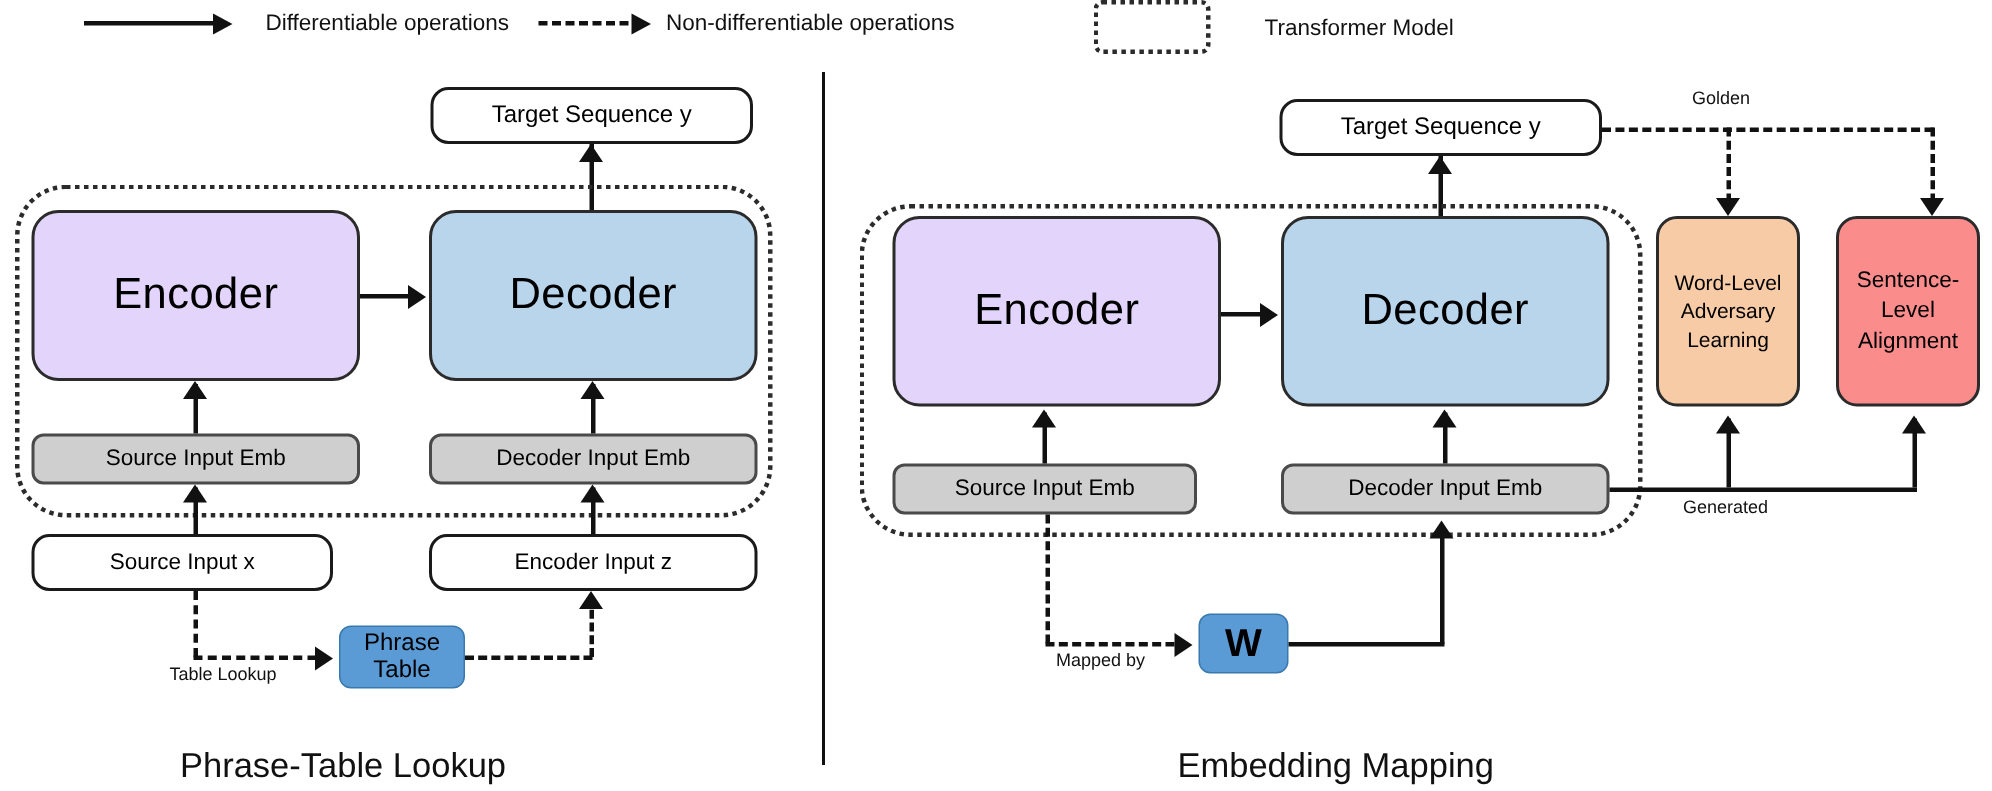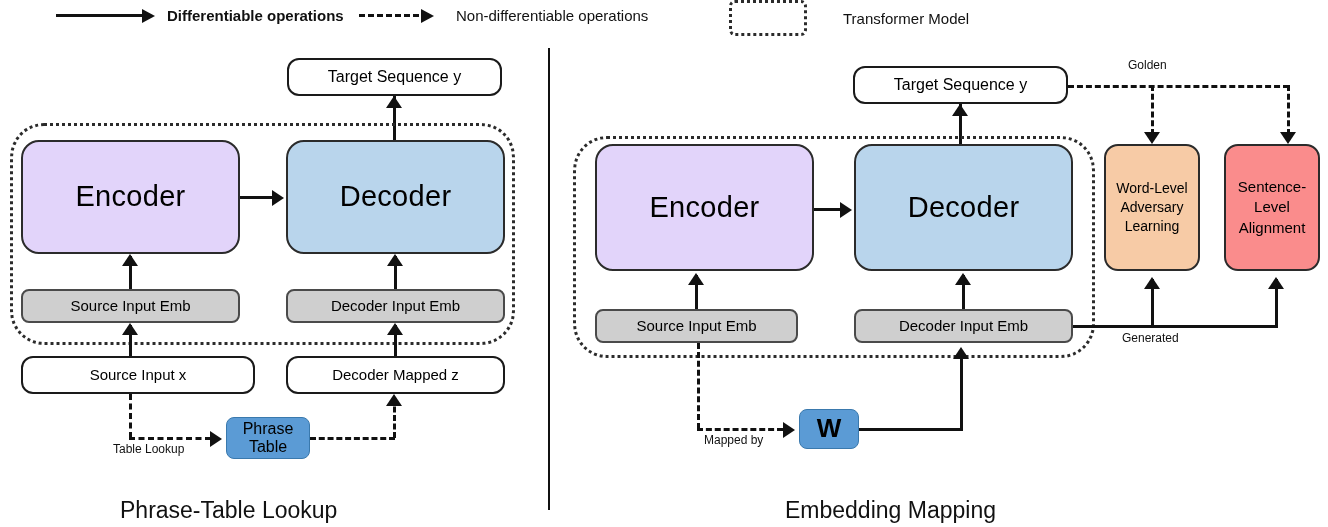--- a/index.html
+++ b/index.html
@@ -50,27 +50,27 @@
   .divider{position:absolute;background:#111;width:2px;}
 </style>
 </head>
 <body>
 
 <div id="root">
 
   <div class="legend-item" style="left:56px;top:7px;">
     <div class="legend-solid"></div>
     <div style="width:0;height:0;border-top:7px solid transparent;border-bottom:7px solid transparent;border-left:13px solid #111;"></div>
-    <span class="legend-text" style="margin-left:12px;font-weight:bold;">Differentiable operations</span>
+    <span class="legend-text" style="margin-left:22px;">Differentiable operations</span>
   </div>
 
   <div class="legend-item" style="left:359px;top:7px;">
     <div class="legend-dashed"></div>
     <div style="width:0;height:0;border-top:7px solid transparent;border-bottom:7px solid transparent;border-left:13px solid #111;margin-left:2px;"></div>
-    <span class="legend-text" style="margin-left:22px;">Non-differentiable operations</span>
+    <span class="legend-text" style="margin-left:10px;">Non-differentiable operations</span>
   </div>
 
   <div class="legend-item" style="left:729px;top:0px;">
     <div class="legend-swatch"></div>
     <span class="legend-text" style="margin-left:36px;">Transformer Model</span>
   </div>
 
   <div class="divider" style="left:548px;top:48px;height:462px;"></div>
 
   <div class="node white-box" style="left:287px;top:58px;width:215px;height:38px;">
@@ -99,26 +99,26 @@
 
   <div class="node gray-box" style="left:286px;top:289px;width:219px;height:34px;">
     <span>Decoder Input Emb</span>
   </div>
 
   <div class="ln v" style="left:129px;top:256px;height:33px;"></div>
   <div class="arrow arrow-up" style="left:122px;top:254px;"></div>
   <div class="ln v" style="left:394px;top:256px;height:33px;"></div>
   <div class="arrow arrow-up" style="left:387px;top:254px;"></div>
 
-  <div class="node white-box" style="left:21px;top:356px;width:234px;height:38px;font-size:15px;">
+  <div class="node white-box" style="left:21px;top:356px;width:201px;height:38px;font-size:15px;">
     <span>Source Input x</span>
   </div>
 
   <div class="node white-box" style="left:286px;top:356px;width:219px;height:38px;font-size:15px;">
-    <span>Decoder Mapped z</span>
+    <span>Encoder Input z</span>
   </div>
 
   <div class="ln v" style="left:129px;top:325px;height:31px;"></div>
   <div class="arrow arrow-up" style="left:122px;top:323px;"></div>
 
   <div class="ln v" style="left:394px;top:325px;height:31px;"></div>
   <div class="arrow arrow-up" style="left:387px;top:323px;"></div>
 
   <div class="node blue-box" style="left:226px;top:417px;width:84px;height:42px;flex-direction:column;line-height:1.12;">
     <span>Phrase</span>

